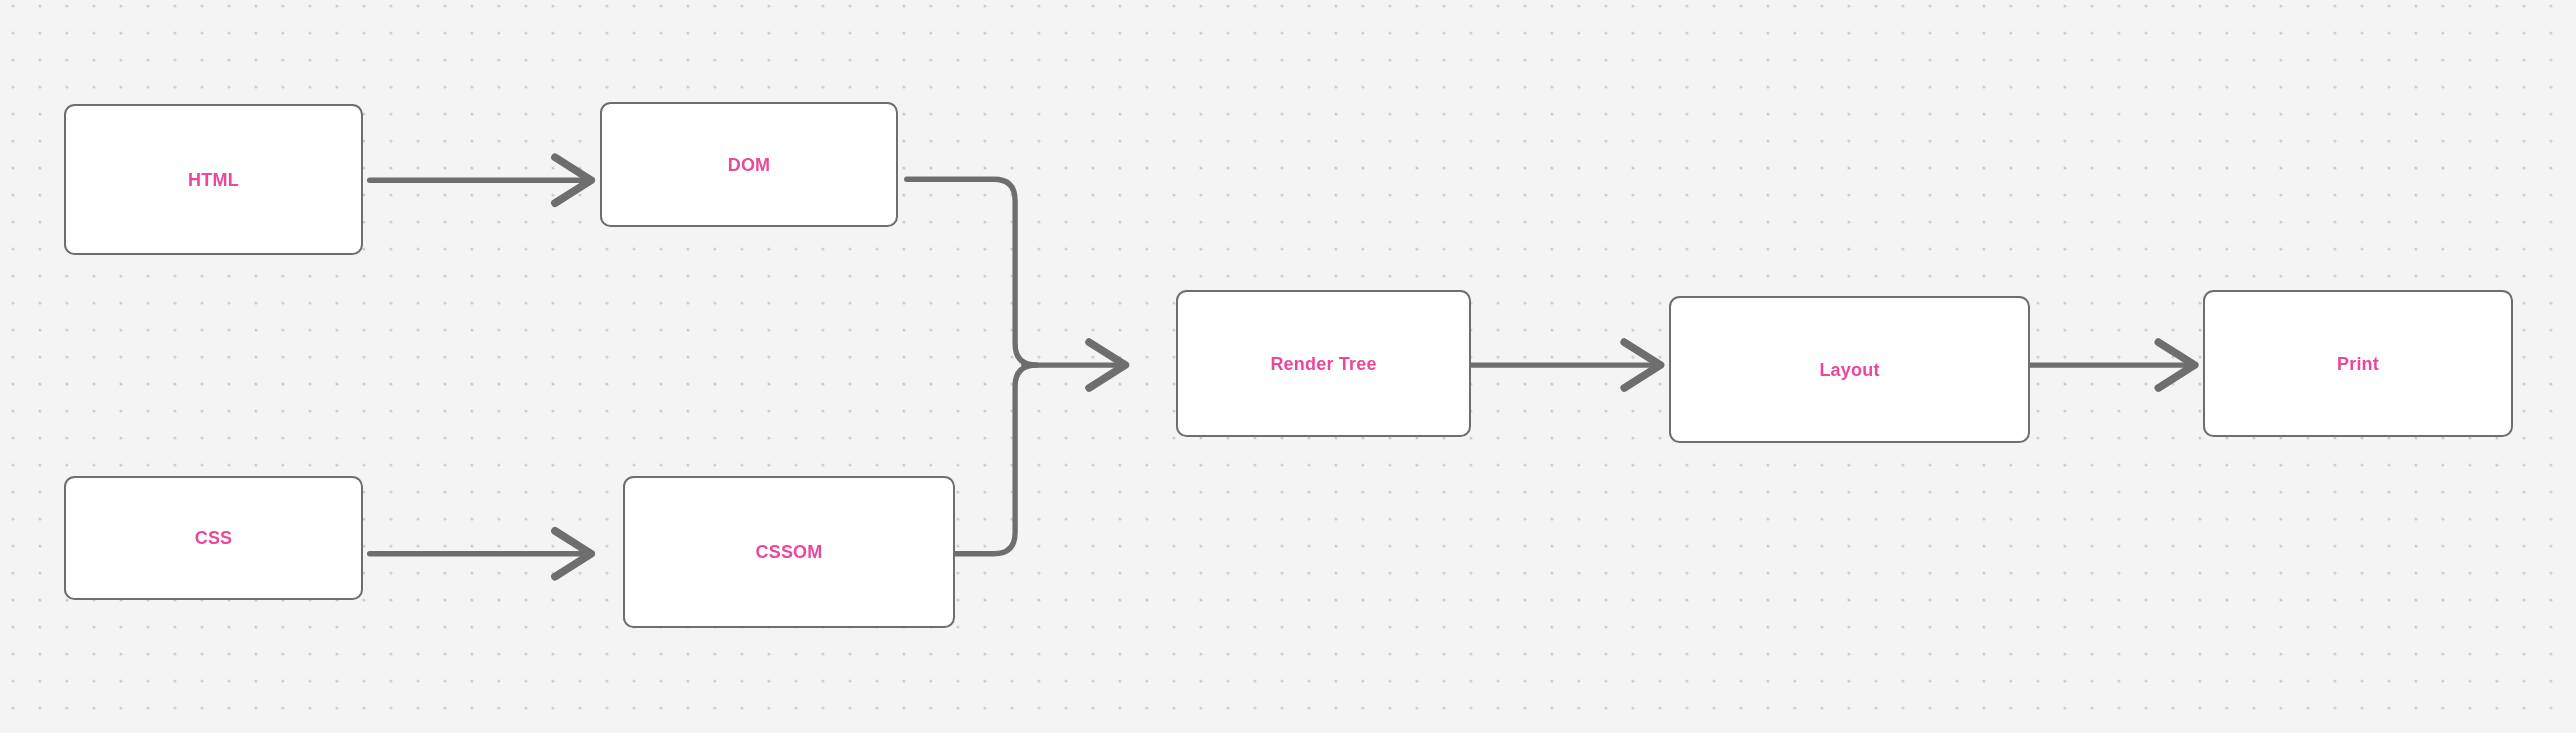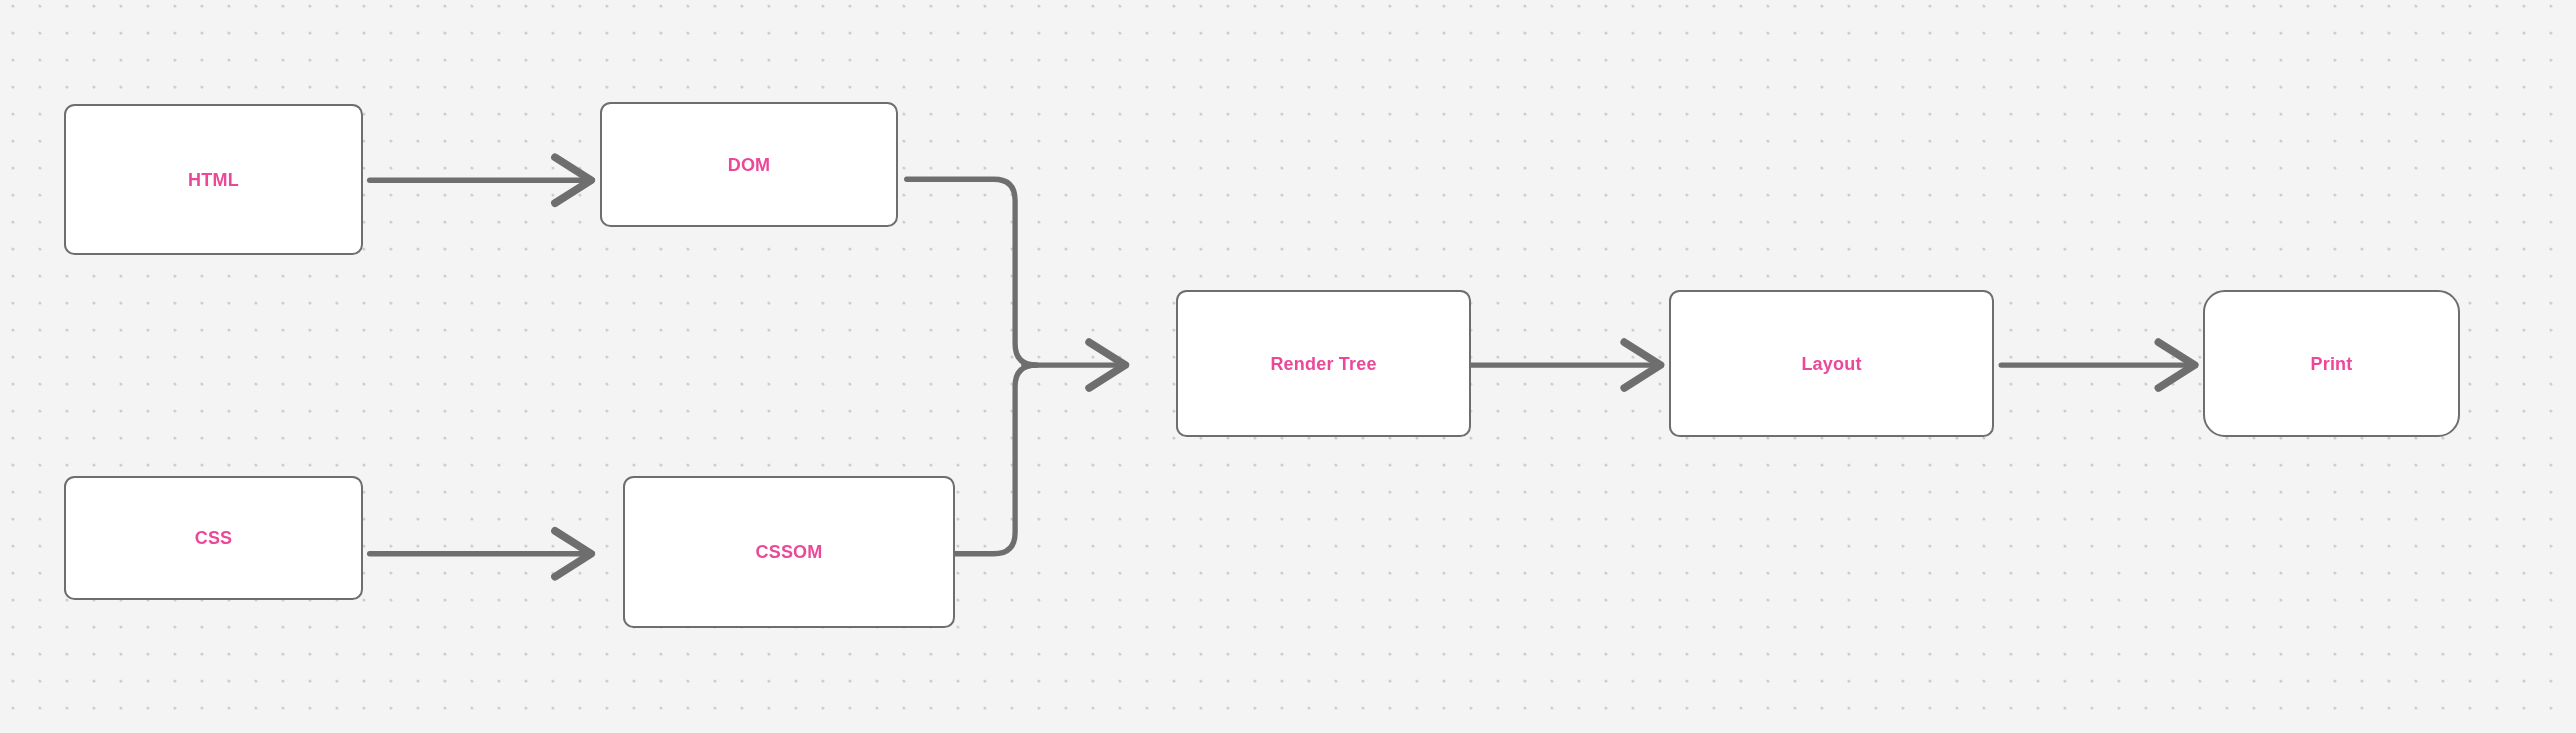--- a/index.html
+++ b/index.html
@@ -91,22 +91,22 @@
   </div>
 
   <div class="node" style="left:623px; top:476px; width:332px; height:152px;">
     <span class="node-label">CSSOM</span>
   </div>
 
   <div class="node" style="left:1134px; top:290px; width:295px; height:147px;margin-left:42px;">
     <span class="node-label">Render Tree</span>
   </div>
 
-  <div class="node" style="left:1669px; top:290px; width:325px; height:147px;">
+  <div class="node" style="left:1669px; top:296px; width:361px; height:147px;">
     <span class="node-label">Layout</span>
   </div>
 
-  <div class="node" style="left:2203px; top:290px; width:257px; height:147px;border-radius:22px;">
+  <div class="node" style="left:2203px; top:290px; width:310px; height:147px;">
     <span class="node-label">Print</span>
   </div>
 
 </div>
 
 
 </body></html>

